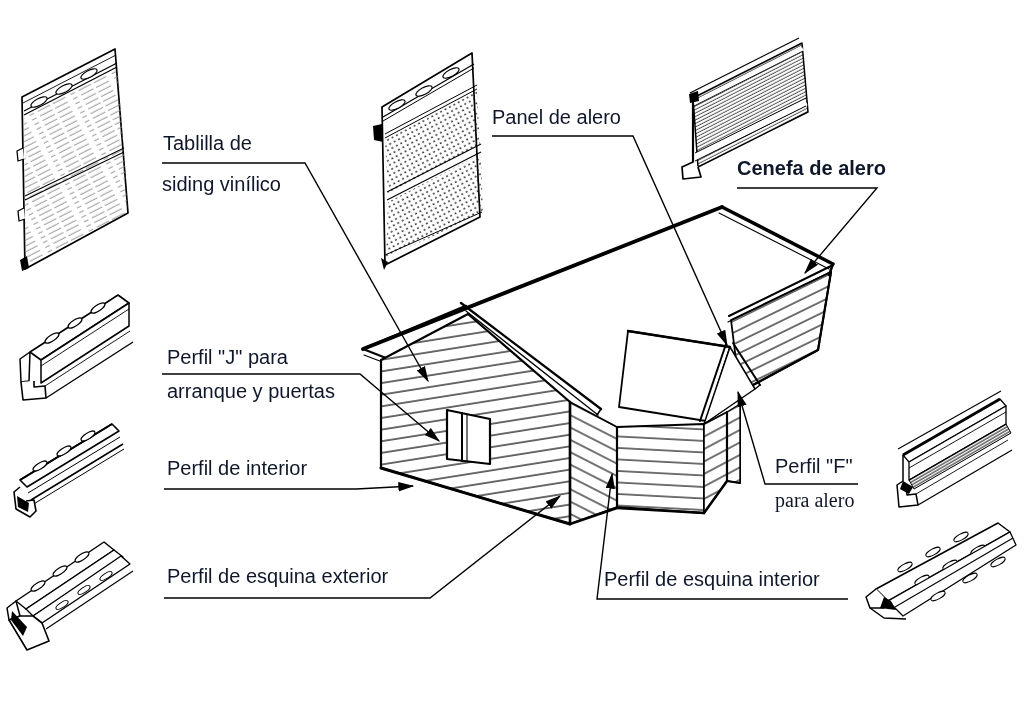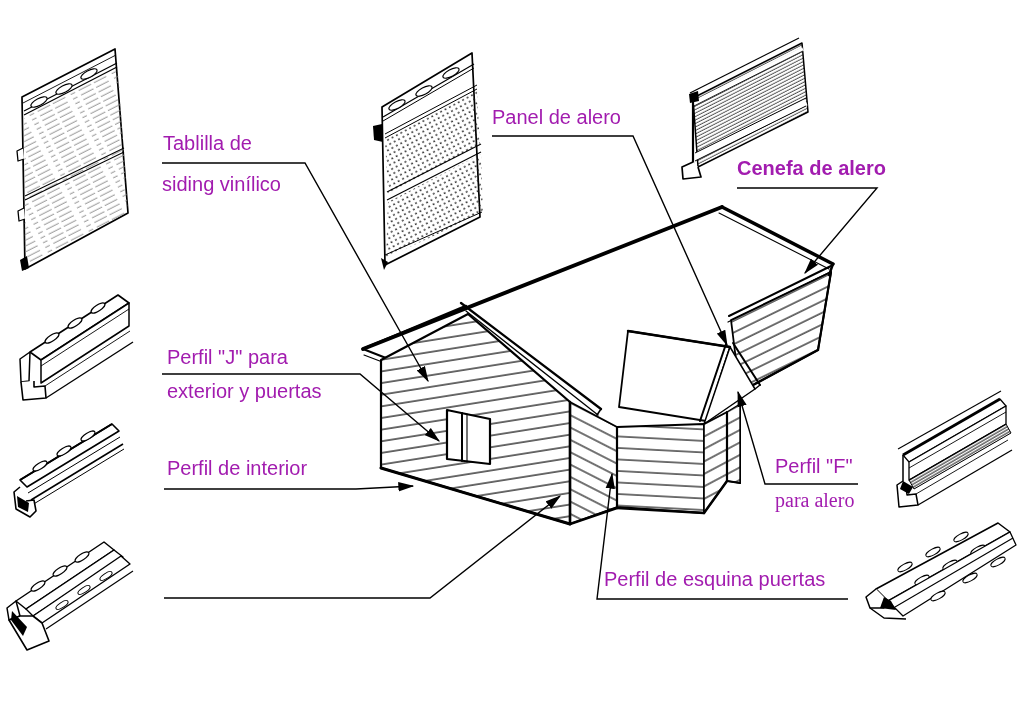--- a/index.html
+++ b/index.html
@@ -1,19 +1,19 @@
 <!DOCTYPE html>
 <html><head>
 <meta charset="utf-8">
 <style>
   html,body{margin:0;padding:0;background:#fff;}
   #stage{position:relative;width:1024px;height:712px;background:#fff;overflow:hidden;
          font-family:"Liberation Sans",sans-serif;color:#111;}
   #art{position:absolute;left:0;top:0;}
-  .lbl{position:absolute;font-size:20px;line-height:24px;white-space:nowrap;color:#a21caf;}
+  .lbl{position:absolute;font-size:20px;line-height:24px;white-space:nowrap;color:#0f172a;}
 </style>
 </head>
 <body>
 
 <div id="stage">
 
 <svg id="art" width="1024" height="712" viewBox="0 0 1024 712">
   <defs>
     <marker id="arr" markerUnits="userSpaceOnUse" markerWidth="16" markerHeight="10" viewBox="0 0 12 7" refX="11" refY="3.5" orient="auto">
       <path d="M0,0 L12,3.5 L0,7 Z" fill="#000"></path>
@@ -263,22 +263,23 @@
 </svg>
 
   <div class="lbl" style="left:163px;top:131px;">Tablilla de</div>
   <div class="lbl" style="left:162px;top:164px;margin-top:8px;">siding vinílico</div>
 
   <div class="lbl" style="left:492px;top:105px;">Panel de alero</div>
 
   <div class="lbl" style="left:737px;top:156px;font-weight:bold;">Cenefa de alero</div>
 
   <div class="lbl" style="left:167px;top:345px;">Perfil "J" para</div>
-  <div class="lbl" style="left:167px;top:379px;">exterior y puertas</div>
+  <div class="lbl" style="left:167px;top:379px;">arranque y puertas</div>
 
   <div class="lbl" style="left:167px;top:456px;">Perfil de interior</div>
 
-
-  <div class="lbl" style="left:604px;top:567px;">Perfil de esquina puertas</div>
+  <div class="lbl" style="left:167px;top:564px;">Perfil de esquina exterior</div>
+
+  <div class="lbl" style="left:604px;top:567px;">Perfil de esquina interior</div>
 
   <div class="lbl" style="left:775px;top:454px;">Perfil "F"</div>
   <div class="lbl" style="left:775px;top:488px;font-family:Liberation Serif, serif;">para alero</div>
 </div>
 
 </body></html>

